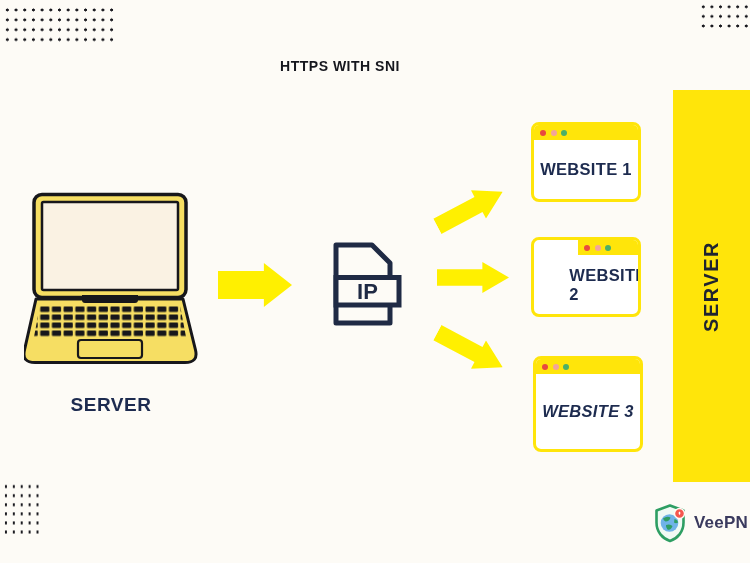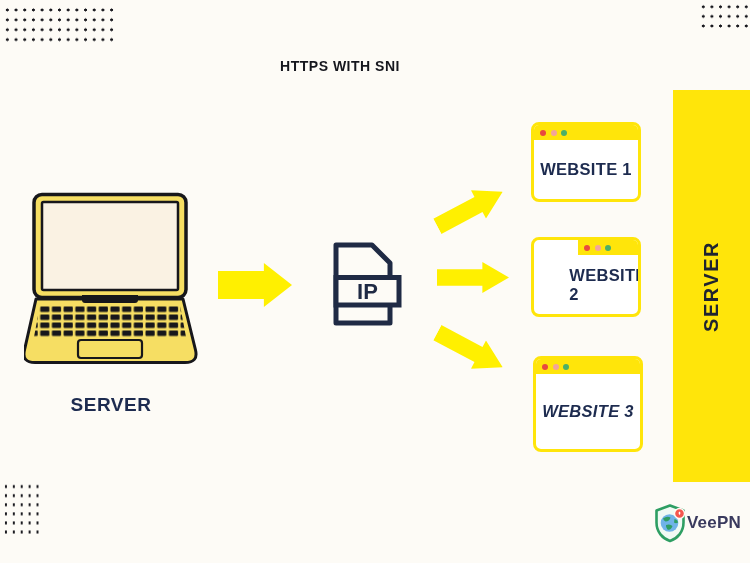--- a/index.html
+++ b/index.html
@@ -52,21 +52,21 @@
 
   .server{
     position:absolute;left:673px;top:90px;width:77px;height:392px;background:#FFE50A;
     display:flex;align-items:center;justify-content:center;
   }
   .server span{
     writing-mode:vertical-rl;transform:rotate(180deg);
     font-size:20px;font-weight:800;letter-spacing:1.5px;color:#1F2430;
   }
 
-  .logo{position:absolute;left:653px;top:503px;display:flex;align-items:center;}
+  .logo{position:absolute;left:653px;top:503px;display:flex;align-items:center;gap:7px;}
   .logo .name{font-size:17px;font-weight:800;color:#3A3A5E;letter-spacing:.2px;}
 </style>
 </head>
 <body>
 
 <div class="stage">
 
   <div class="dots tl"></div>
   <div class="dots tr"></div>
   <div class="dots bl"></div>

